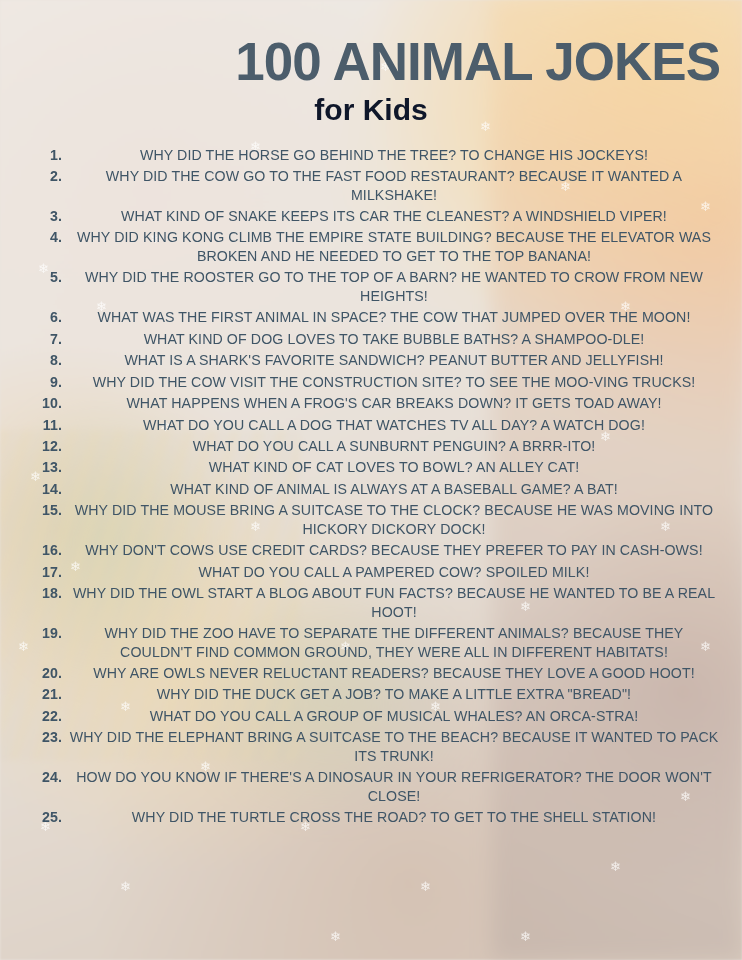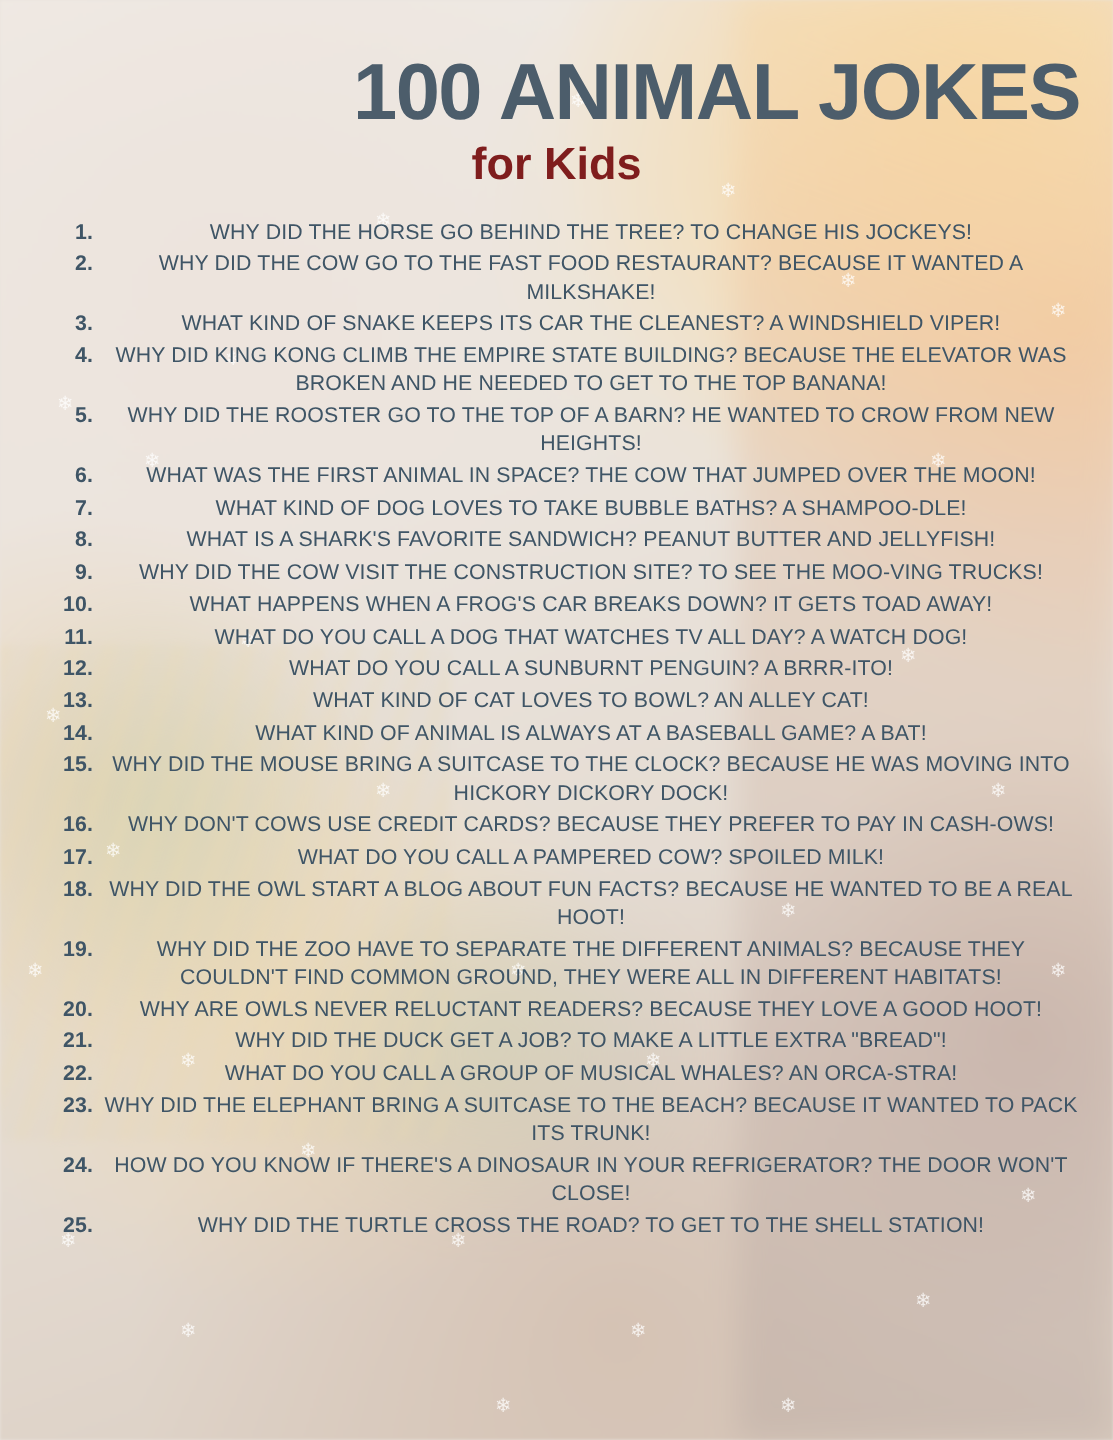--- a/index.html
+++ b/index.html
@@ -107,21 +107,21 @@
     font-size: 53px;
     font-weight: bold;
     letter-spacing: -1px;
     color: #4c5d6b;
     margin: 8px 0 2px 0;
     line-height: 1.05;
   }
   .subtitle {
     text-align: center;
     font-size: 30px;
-    color: #7f1d1d;
+    color: #0f172a;
     margin: 0 0 18px 0;
     line-height: 1.2;
   }
   ol.jokes {
     list-style: none;
     margin: 0;
     padding: 0;
     counter-reset: joke;
   }
   ol.jokes li {

